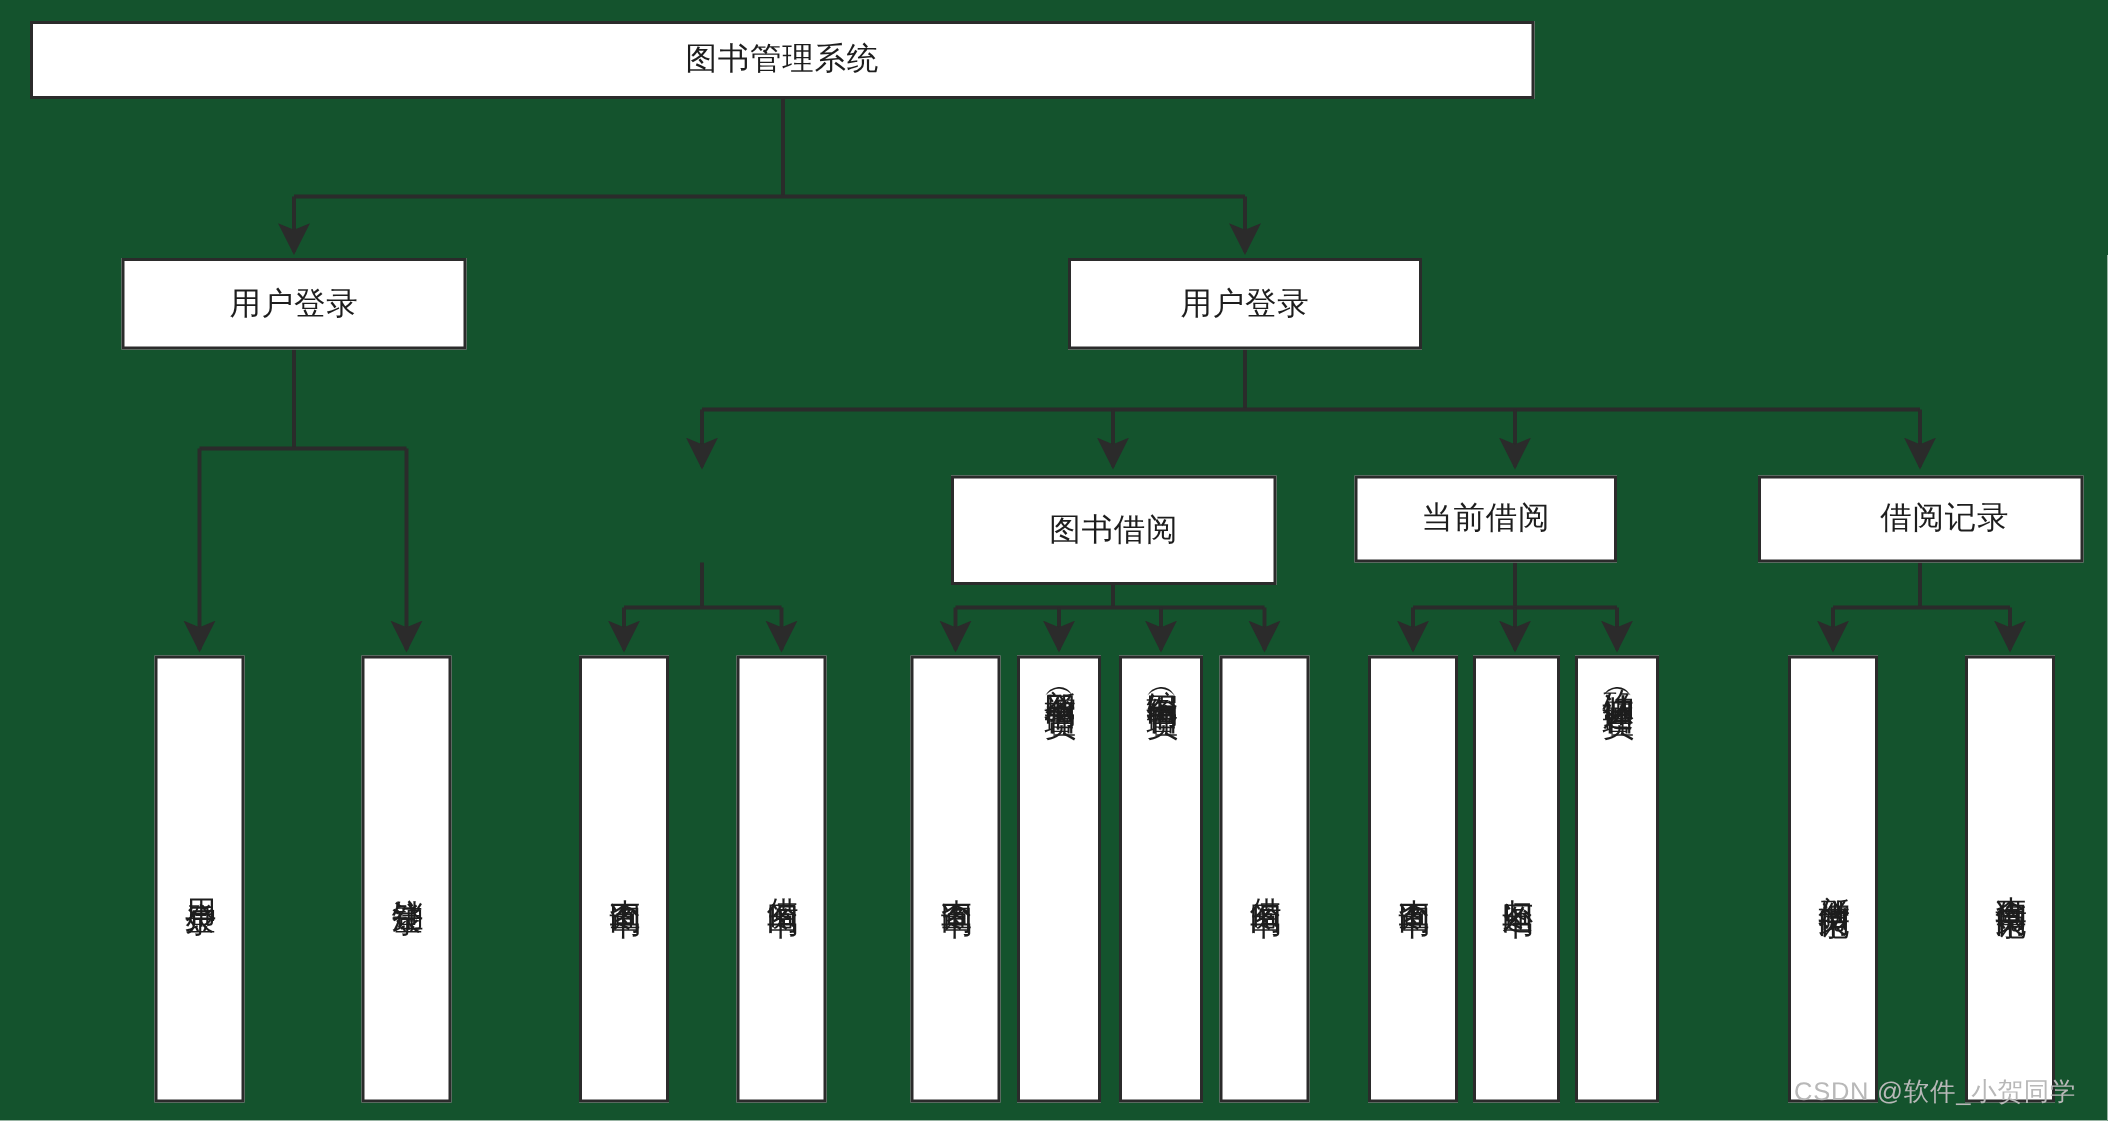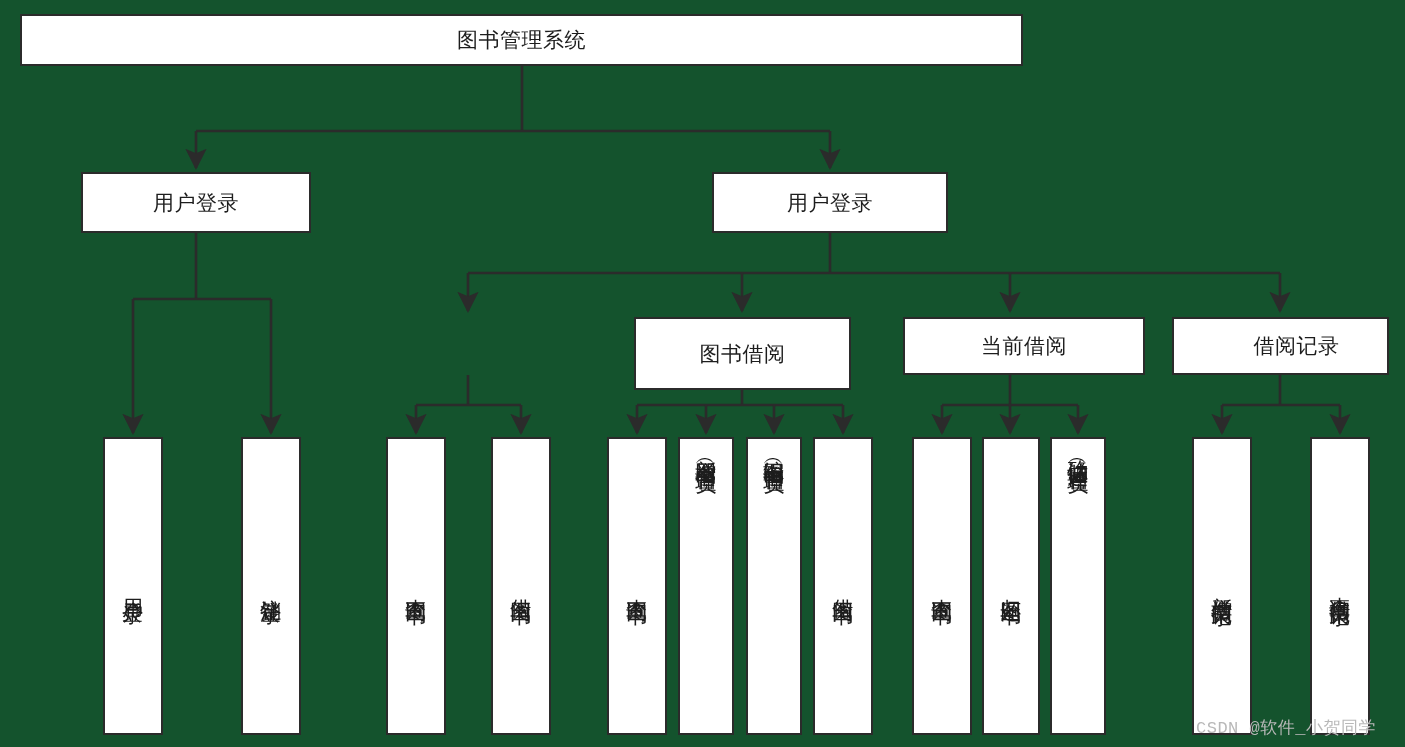--- a/index.html
+++ b/index.html
@@ -66,21 +66,20 @@
     align-items: center;
     padding-top: 0;
   }
   .watermark {
     position: absolute;
     color: #b8b8b8;
     font-size: 17px;
     white-space: nowrap;
     z-index: 3;
     letter-spacing: 0.5px;
-    font-family: Liberation Mono, monospace;
   }
 </style>
 </head>
 <body>
 
 <div id="canvas">
 
   <svg id="connectors" viewBox="0 0 1405 747">
     <defs>
       <marker id="arrowhead" markerWidth="9" markerHeight="9" refX="7.4" refY="4.5" orient="auto" markerUnits="strokeWidth">
@@ -141,21 +140,21 @@
 
   <div class="node horiz" style="left:712px; top:172px; width:236px; height:61px;">
     <span class="node-label">用户登录</span>
   </div>
 
 
   <div class="node horiz" style="left:634px; top:317px; width:217px; height:73px;">
     <span class="node-label">图书借阅</span>
   </div>
 
-  <div class="node horiz" style="left:903px; top:317px; width:242px; height:58px;">
+  <div class="node horiz" style="left:903px; top:317px; width:175px; height:58px;">
     <span class="node-label">当前借阅</span>
   </div>
 
   <div class="node horiz" style="left:1172px; top:317px; width:217px; height:58px;padding-left:32px;">
     <span class="node-label">借阅记录</span>
   </div>
 
   <div class="node vert mid" style="left:103px; top:437px; width:60px; height:298px;">
     <span class="node-label">用户登录</span>
   </div>

